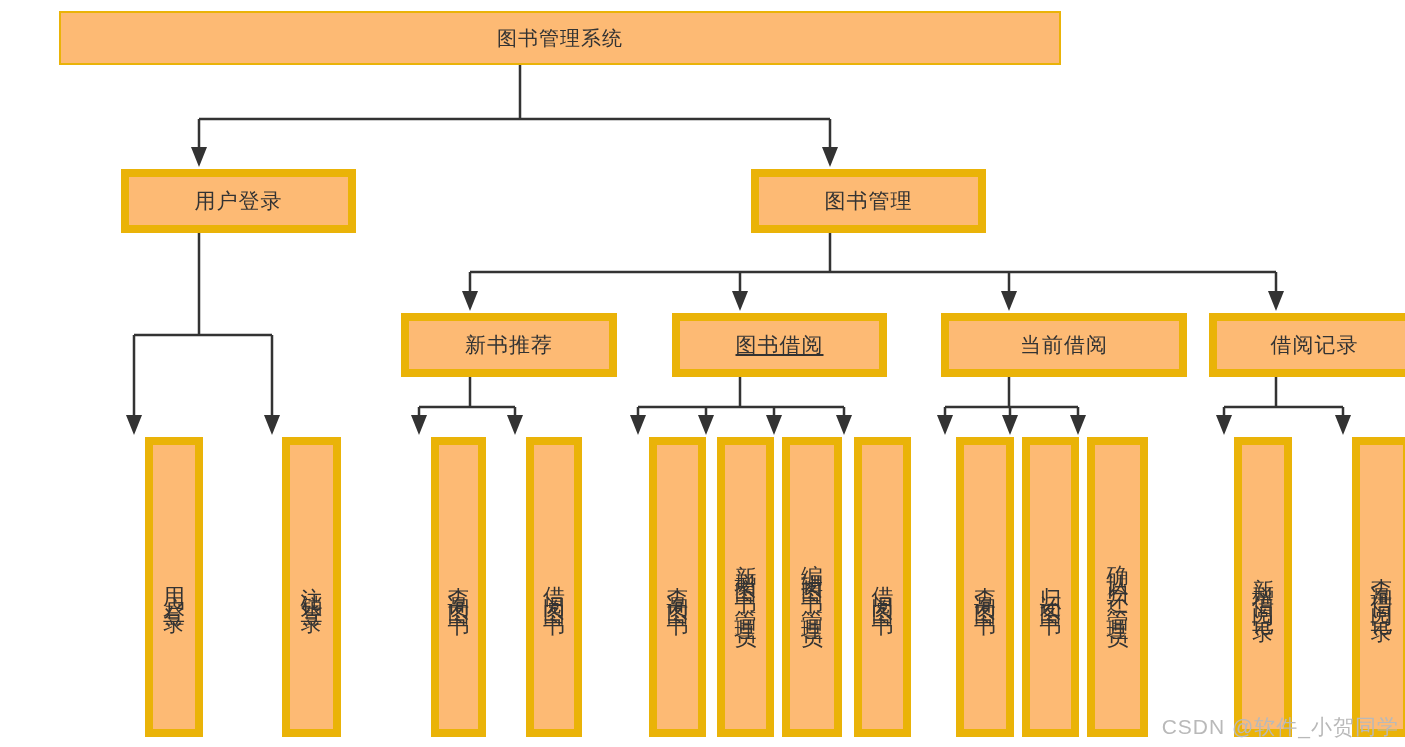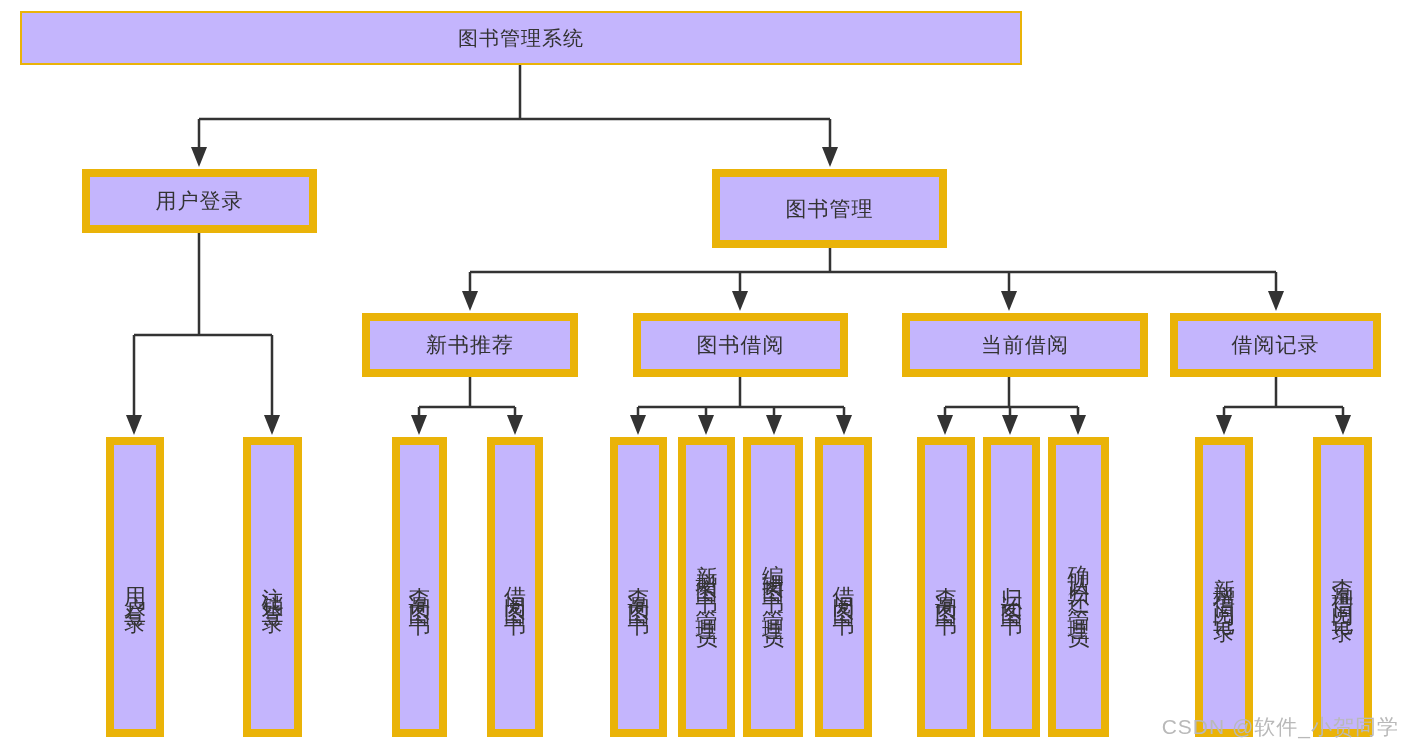--- a/index.html
+++ b/index.html
@@ -8,27 +8,28 @@
     width: 1405px;
     height: 747px;
     background: #ffffff;
     font-family: "Liberation Sans", sans-serif;
     color: #333333;
     overflow: hidden;
   }
   .wires { position: absolute; left: 0; top: 0; width: 1405px; height: 747px; }
   .box {
     position: absolute;
-    background: #c4b5fd;
+    background: #fdba74;
     border: 8px solid #eab308;
     box-sizing: border-box;
     display: flex;
     align-items: center;
     justify-content: center;
     z-index: 2;
+    margin-left: 39px;
   }
   .box.h {
     font-size: 21px;
     letter-spacing: 1px;
     white-space: nowrap;
   }
   .box.root { border-width: 2px; font-size: 20px; }
   .box.v {
     top: 437px;
     height: 300px;
@@ -90,24 +91,24 @@
       <polygon points="1002,415 1018,415 1010,435"></polygon>
       <polygon points="1070,415 1086,415 1078,435"></polygon>
       <polygon points="1216,415 1232,415 1224,435"></polygon>
       <polygon points="1335,415 1351,415 1343,435"></polygon>
     </g>
   </svg>
 
   <div class="box h root" style="left:20px; top:11px; width:1002px; height:54px;">图书管理系统</div>
 
   <div class="box h" style="left:82px; top:169px; width:235px; height:64px;">用户登录</div>
-  <div class="box h" style="left:712px; top:169px; width:235px; height:79px;">图书管理</div>
+  <div class="box h" style="left:712px; top:169px; width:235px; height:64px;">图书管理</div>
 
   <div class="box h" style="left:362px; top:313px; width:216px; height:64px;text-align:right;">新书推荐</div>
-  <div class="box h" style="left:633px; top:313px; width:215px; height:64px;">图书借阅</div>
+  <div class="box h" style="left:633px; top:313px; width:215px; height:64px;text-decoration:underline;">图书借阅</div>
   <div class="box h" style="left:902px; top:313px; width:246px; height:64px;">当前借阅</div>
   <div class="box h" style="left:1170px; top:313px; width:211px; height:64px;">借阅记录</div>
 
   <div class="box v" style="left:106px; width:58px;">用户登录</div>
   <div class="box v" style="left:243px; width:59px;">注销登录</div>
 
   <div class="box v" style="left:392px; width:55px;">查询图书</div>
   <div class="box v" style="left:487px; width:56px;">借阅图书</div>
 
   <div class="box v" style="left:610px; width:57px;">查询图书</div>

